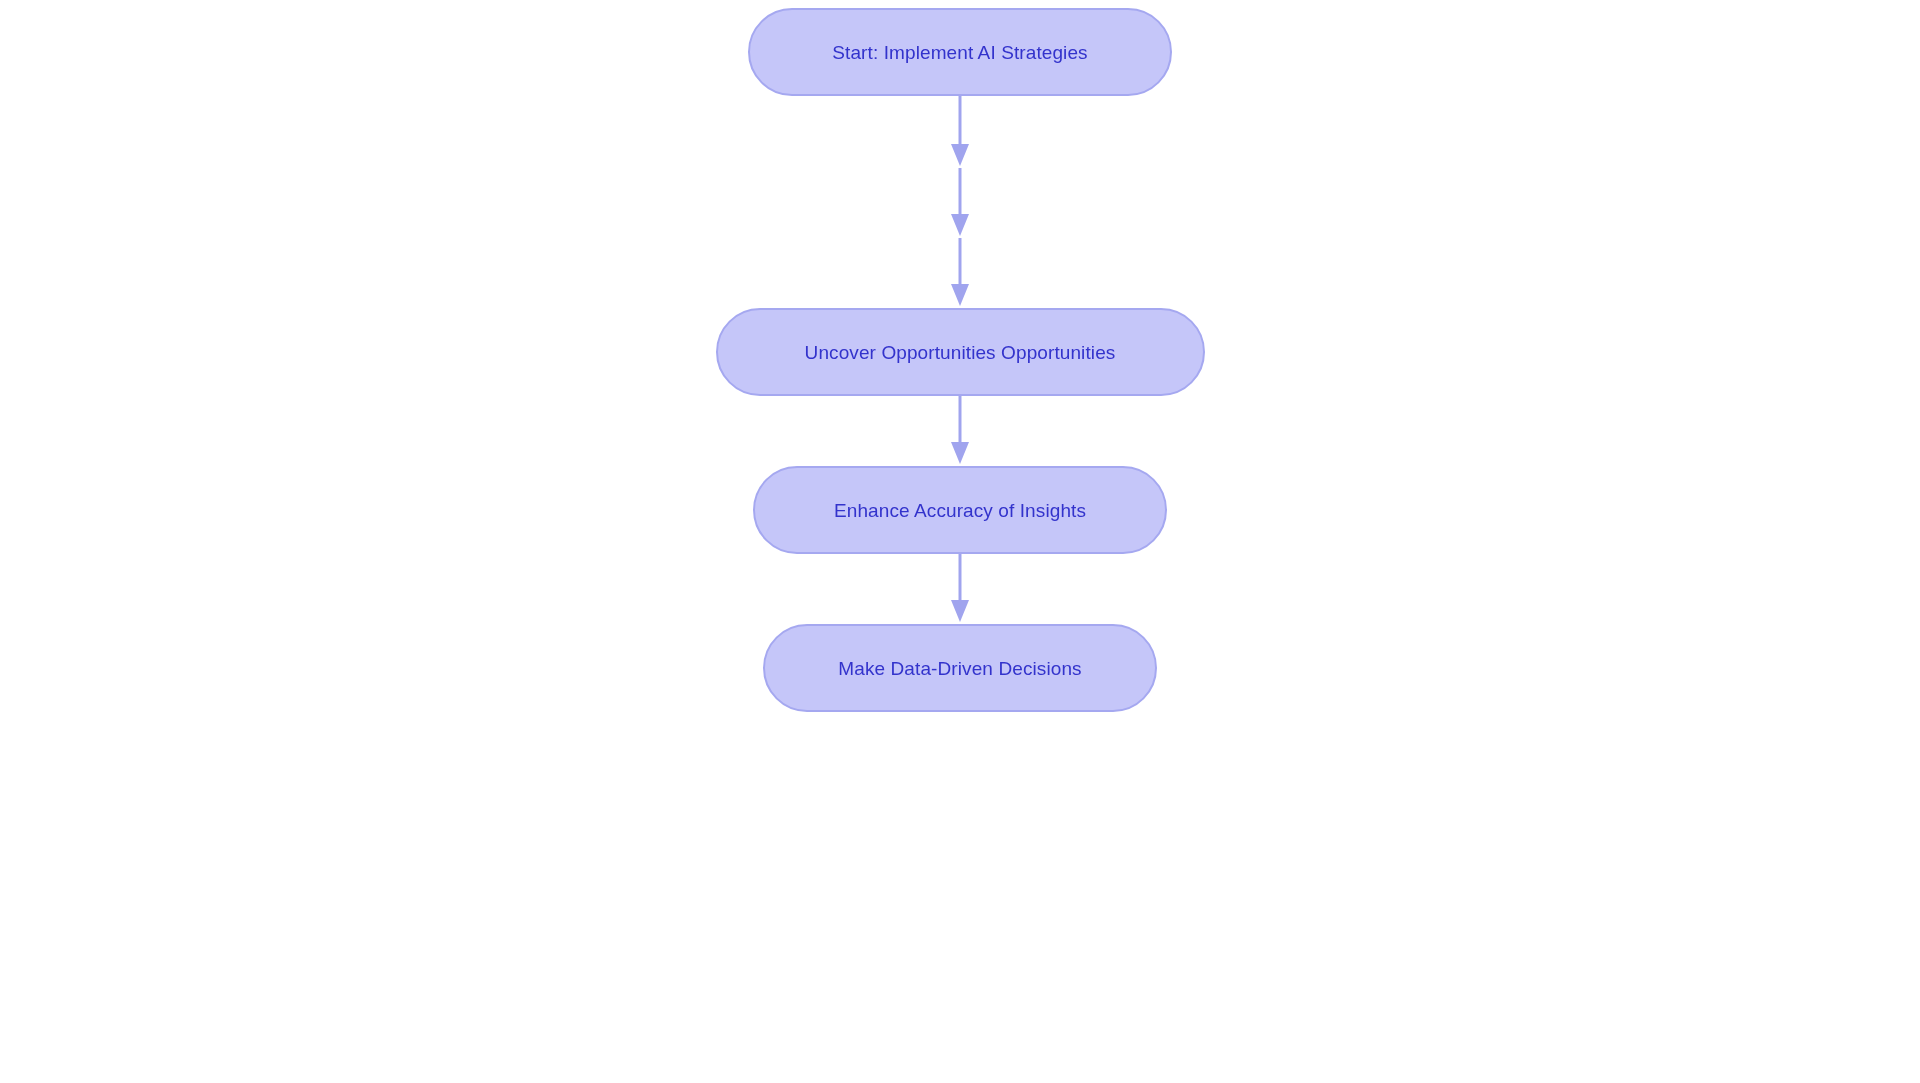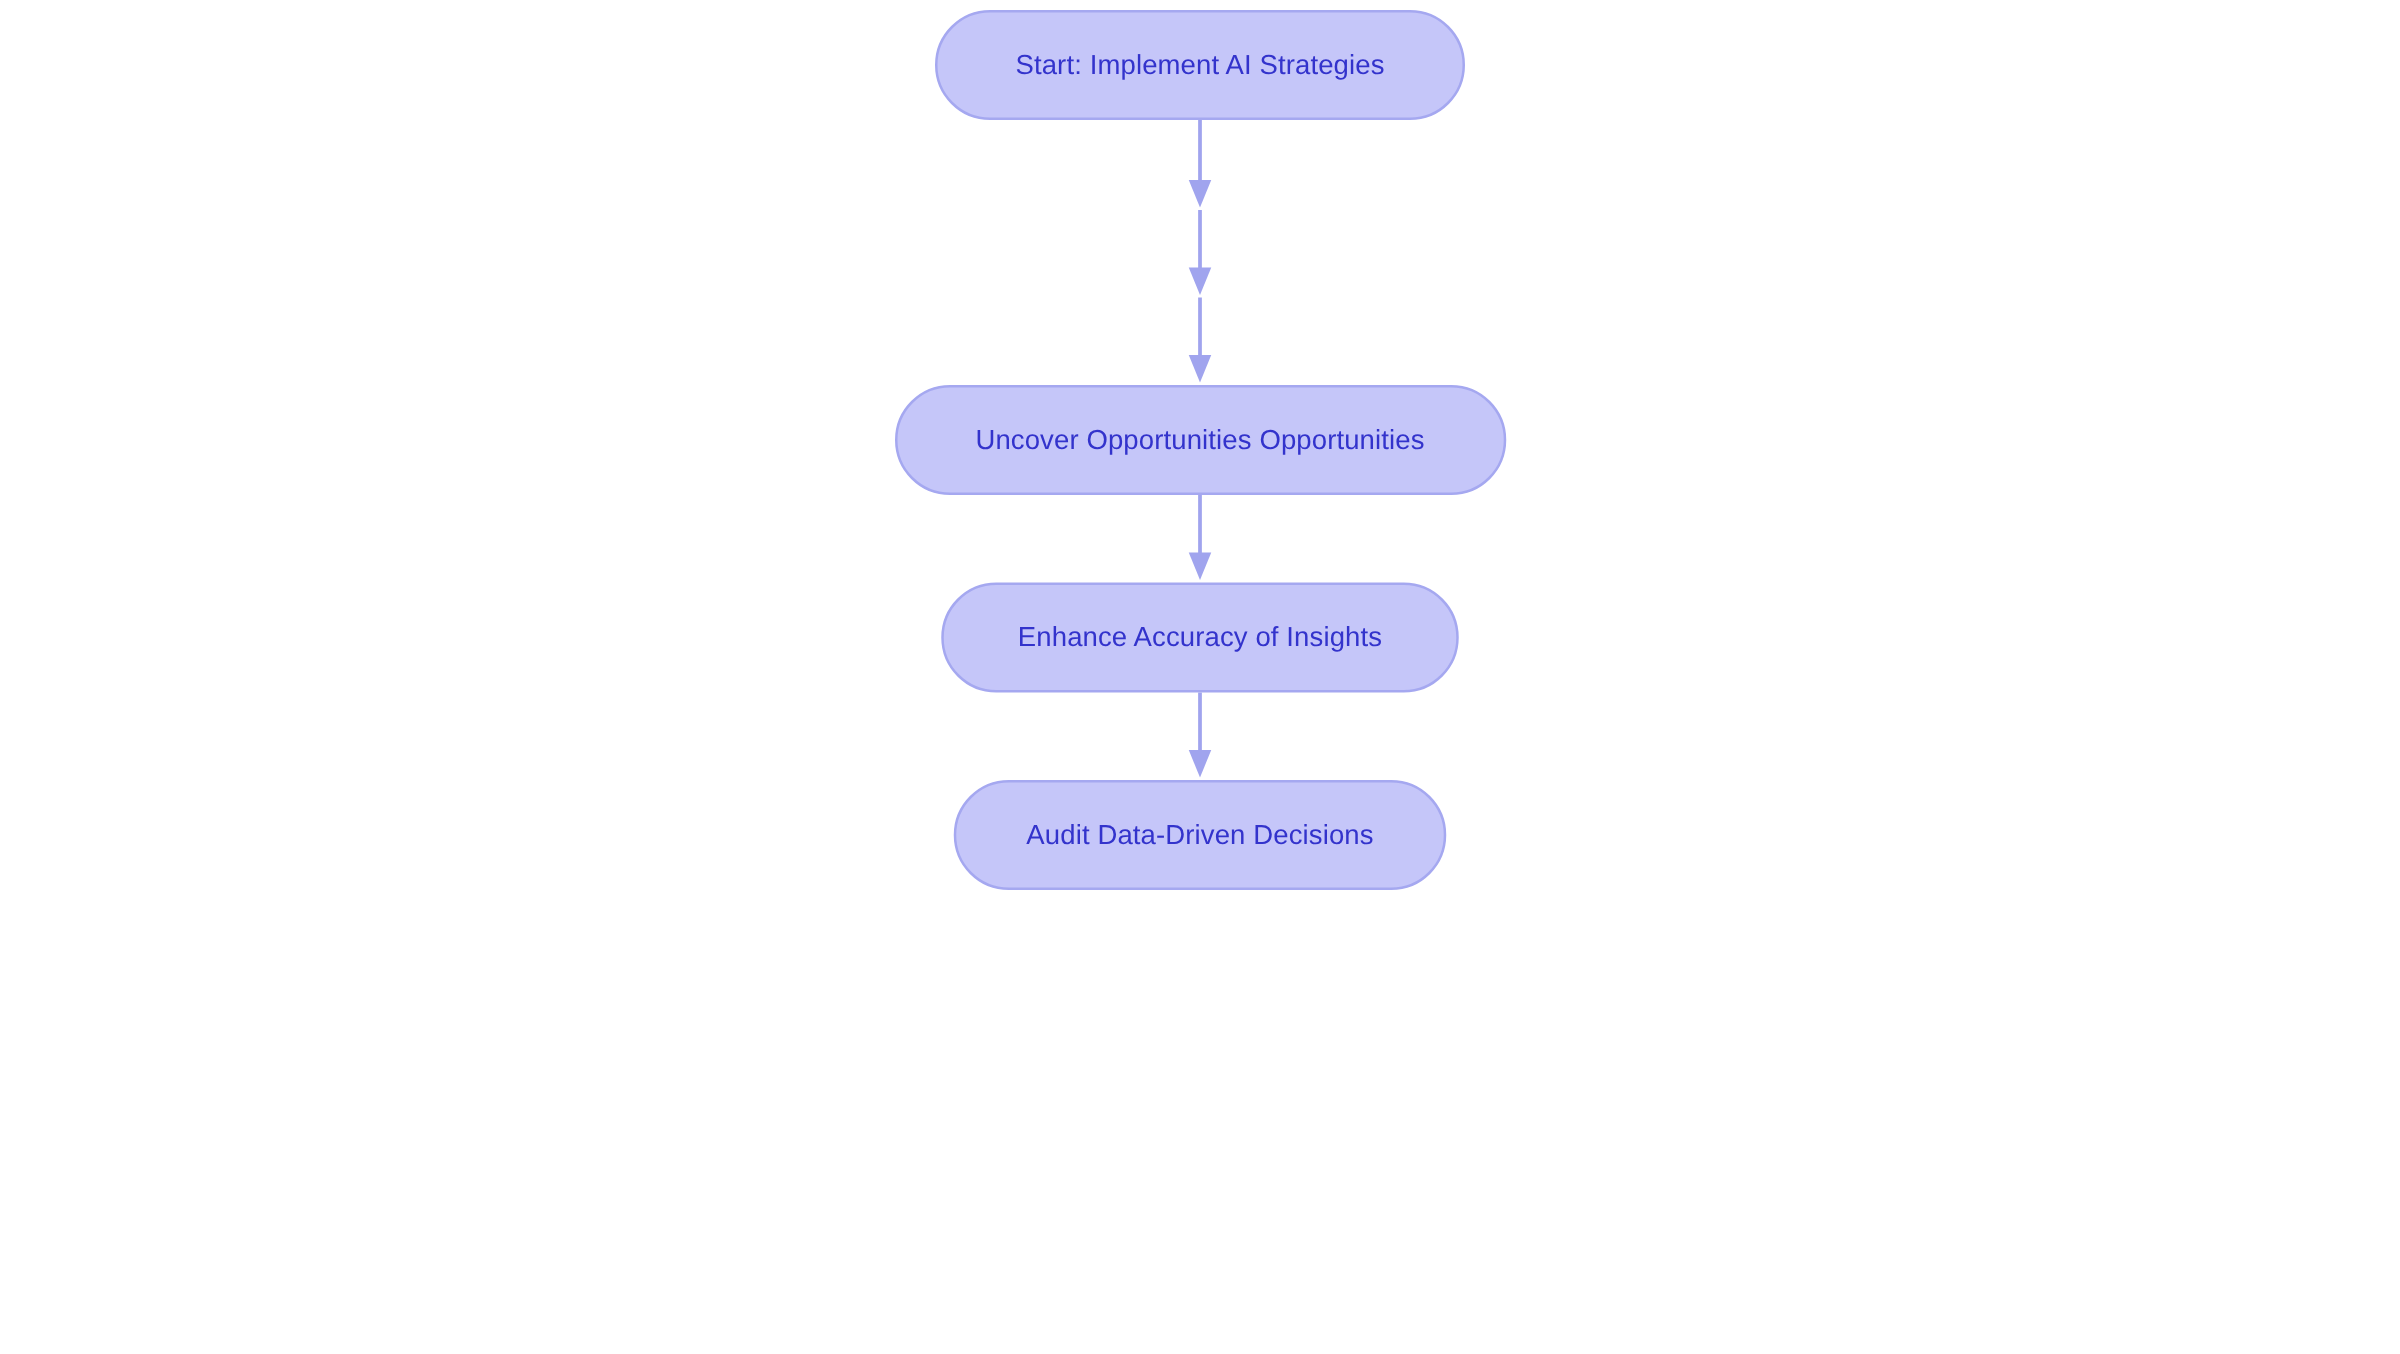--- a/index.html
+++ b/index.html
@@ -36,21 +36,21 @@
   .node {
     box-sizing: border-box;
     height: 88px;
     display: flex;
     align-items: center;
     justify-content: center;
     background: #c5c6f9;
     border: 2px solid #a5a8f0;
     border-radius: 44px;
     color: #3333cc;
-    font-size: 22px;
+    font-size: 19px;
     font-weight: 400;
     letter-spacing: 0.1px;
     white-space: nowrap;
     padding: 0 34px;
     font-family: "Liberation Sans", sans-serif;
   }
 
   .node-label {
     line-height: 1;
     color: #3333cc;
@@ -137,17 +137,17 @@
     </div>
 
     <div class="connector c4">
       <svg width="20" height="70" viewBox="0 0 20 70">
         <line x1="10" y1="0" x2="10" y2="50" stroke="#a0a4ee" stroke-width="3"></line>
         <polygon points="10,68 1,46 19,46" fill="#a0a4ee"></polygon>
       </svg>
     </div>
 
     <div class="node n5">
-      <span class="node-label">Audit Data-Driven Decisions</span>
+      <span class="node-label">Make Data-Driven Decisions</span>
     </div>
 
   </div>
 </div>
 
 </body></html>

